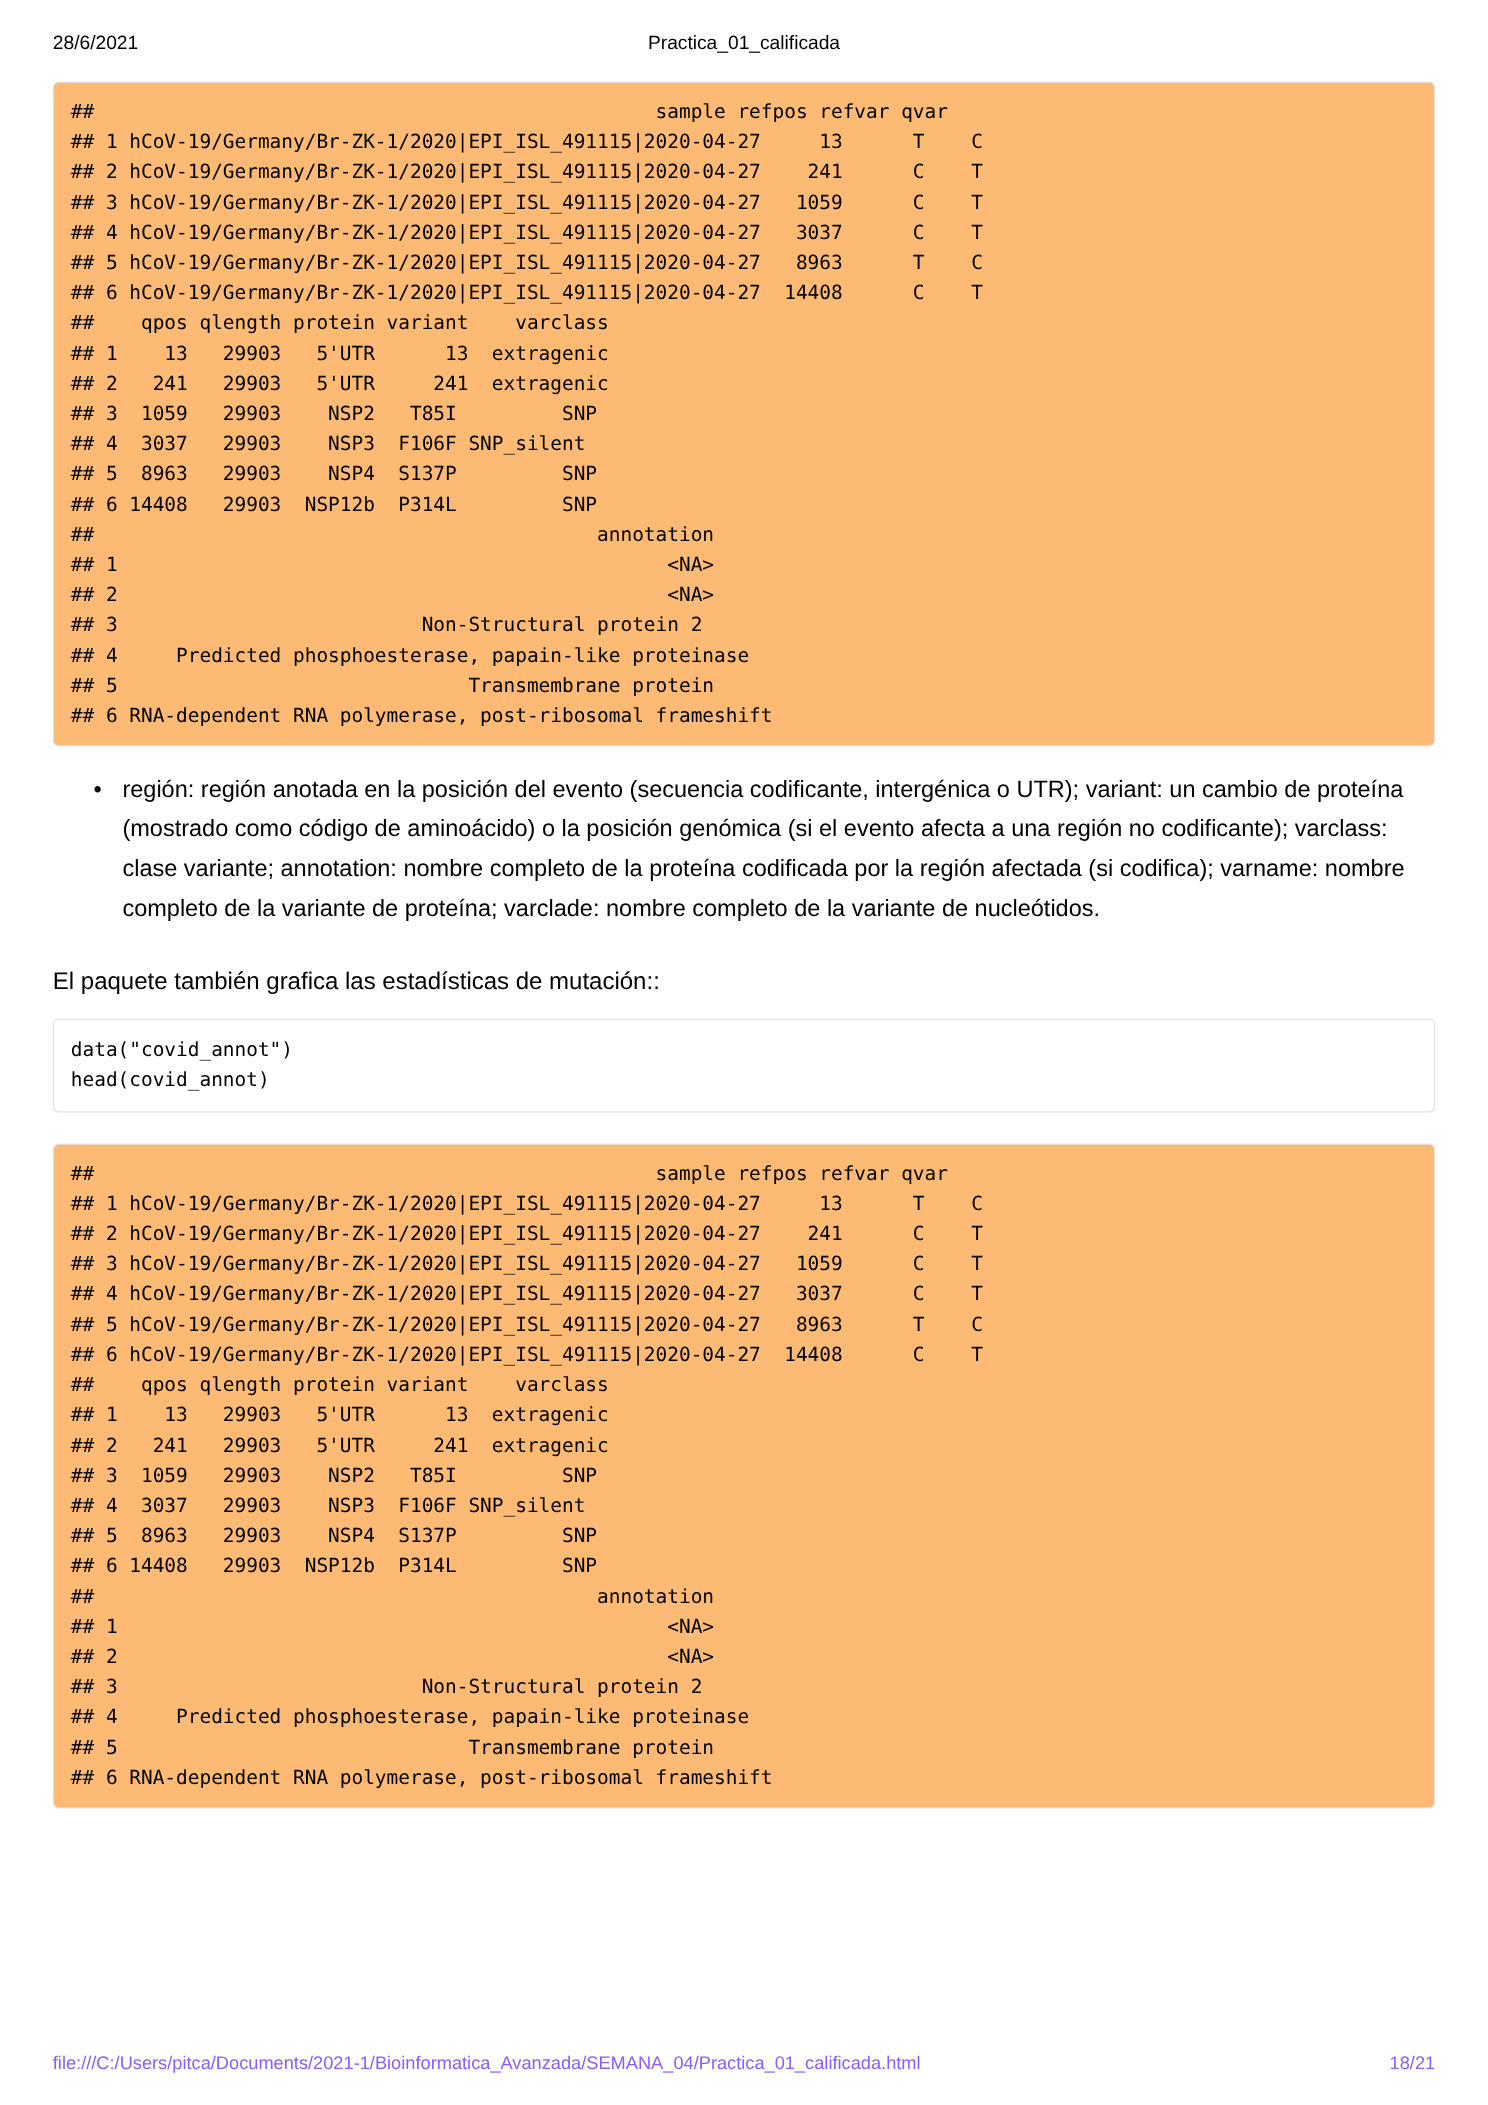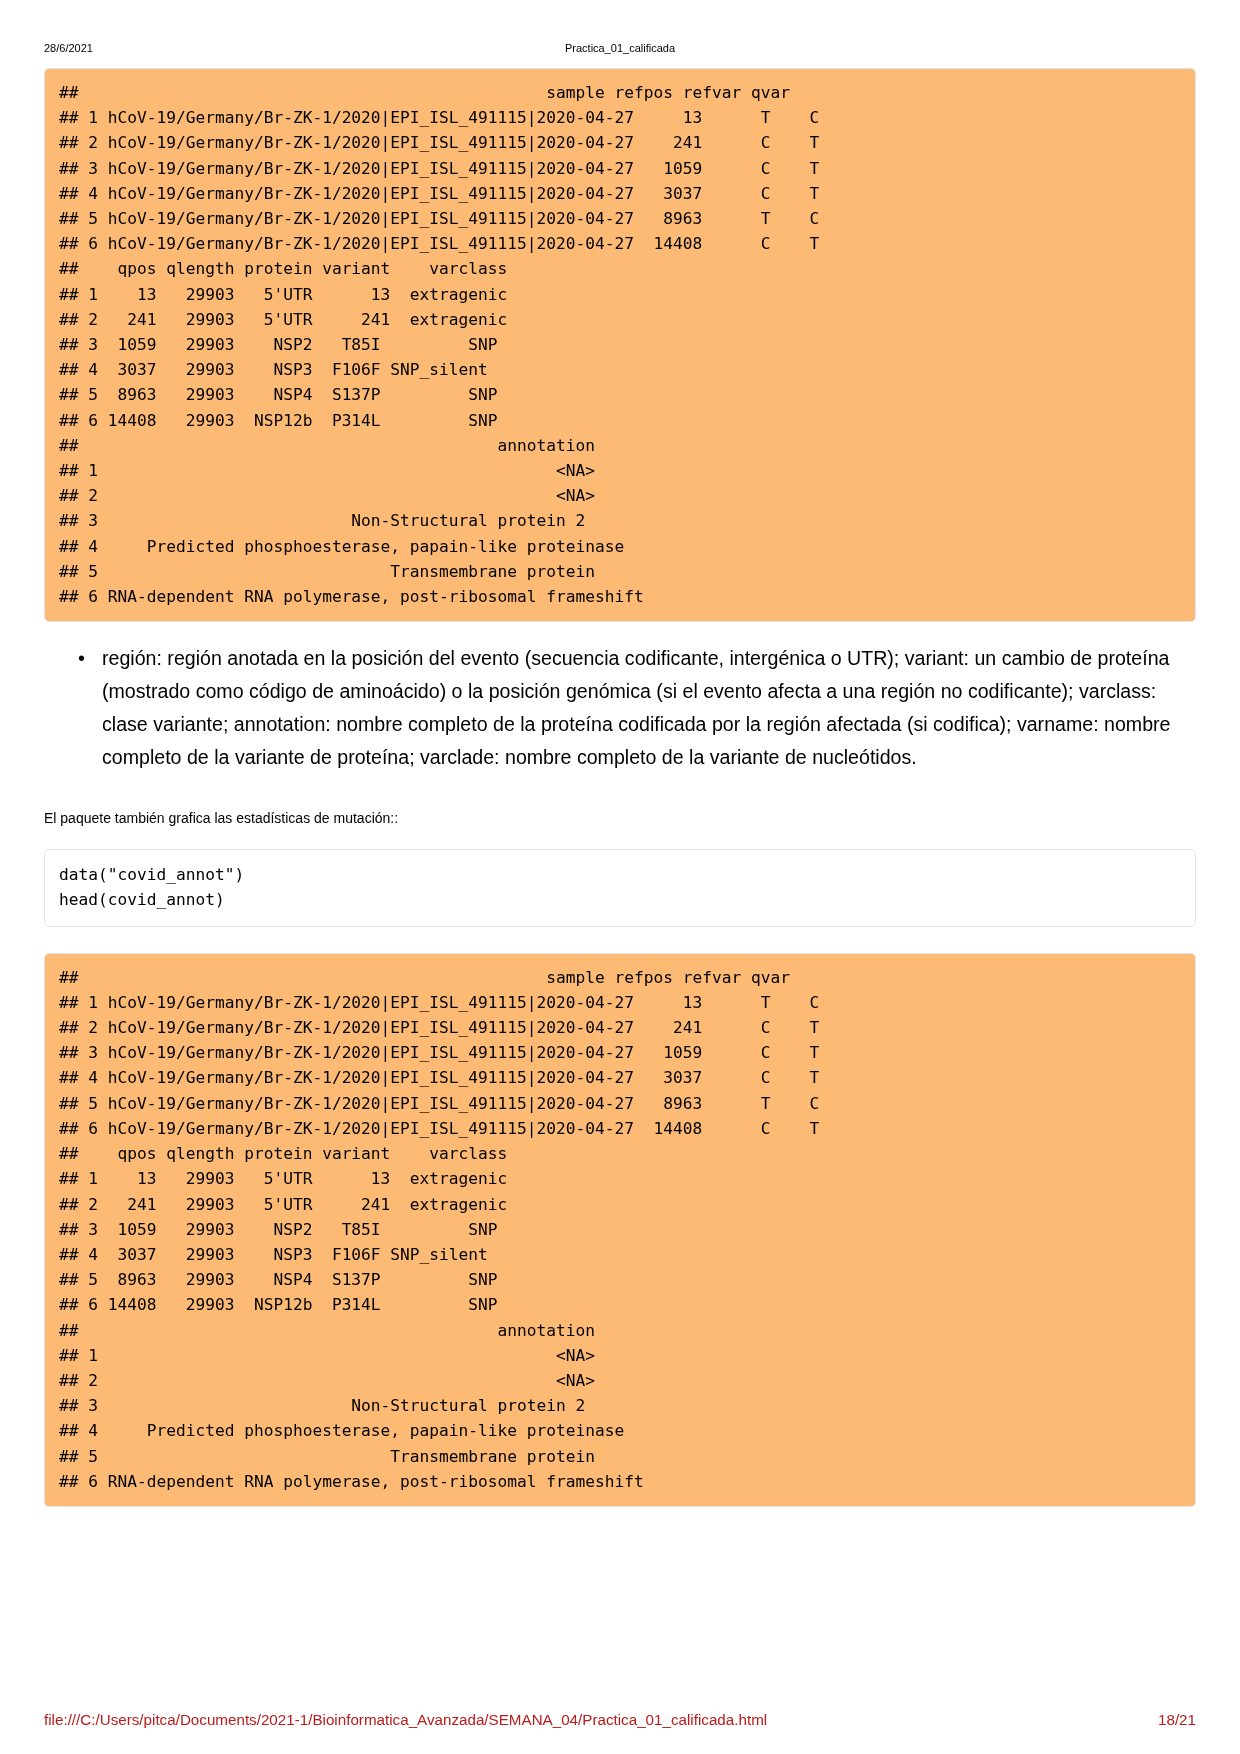--- a/index.html
+++ b/index.html
@@ -18,22 +18,22 @@
   .page {
     width: 1240px;
     height: 1754px;
     box-sizing: border-box;
     padding: 28px 44px 0 44px;
     position: relative;
   }
   
   .page-header {
     display: flex;
-    align-items: flex-end;
-    font-size: 11px;
+    align-items: flex-start;
+    font-size: 16px;
     color: #000;
     height: 26px;
     position: relative;
   }
   .page-header .hdr-date {
     width: 33%;
     text-align: left;
     white-space: nowrap;
   }
   .page-header .hdr-title {
@@ -89,35 +89,35 @@
   }
   ul.bullets li::before {
     content: "\2022";
     position: absolute;
     left: -20px;
     top: 0;
     font-size: 19.6px;
     line-height: 33px;
   }
   p.para {
-    font-size: 14px;
+    font-size: 20px;
     line-height: 33px;
     margin: 22px 0 0 0;
   }
   
   .page-footer {
     position: absolute;
     left: 44px;
     right: 44px;
     bottom: 26px;
     display: flex;
     align-items: baseline;
     justify-content: space-between;
     font-size: 15.2px;
-    color: #b91c1c;
+    color: #8b5cf6;
   }
   .page-footer .foot-path { white-space: nowrap; }
   .page-footer .foot-page { white-space: nowrap; margin-top: 12px; }
 </style>
 </head>
 <body>
 
 <div class="page">
 
   <div class="page-header">

